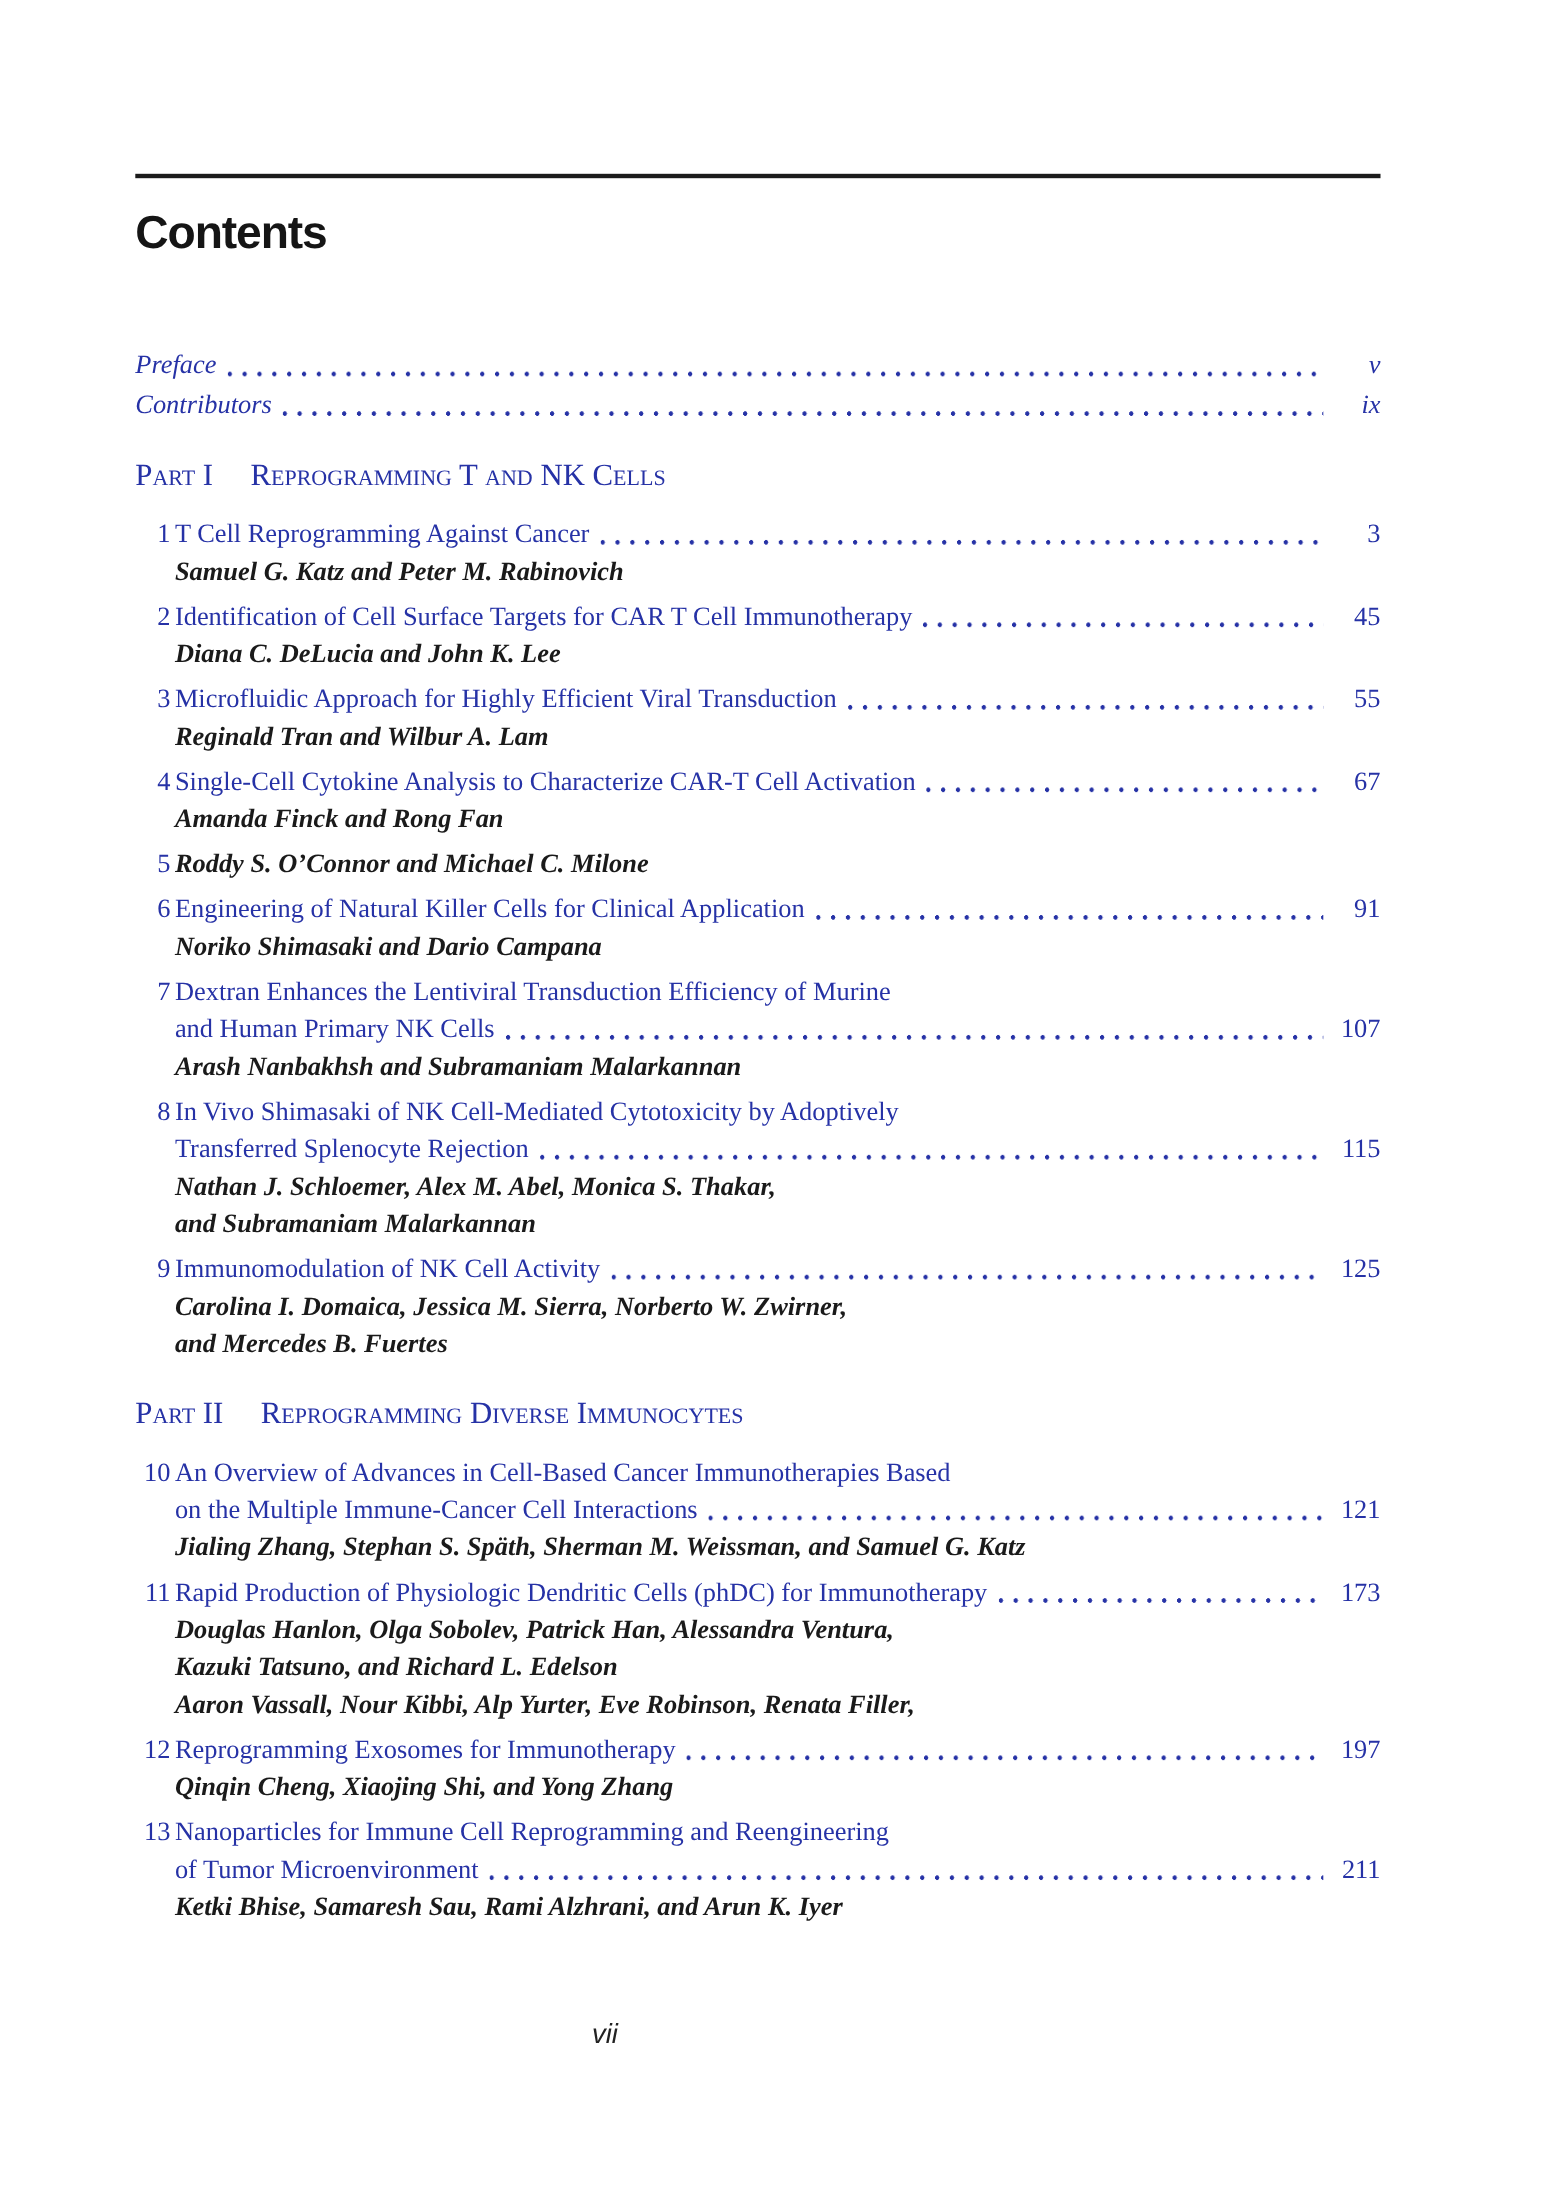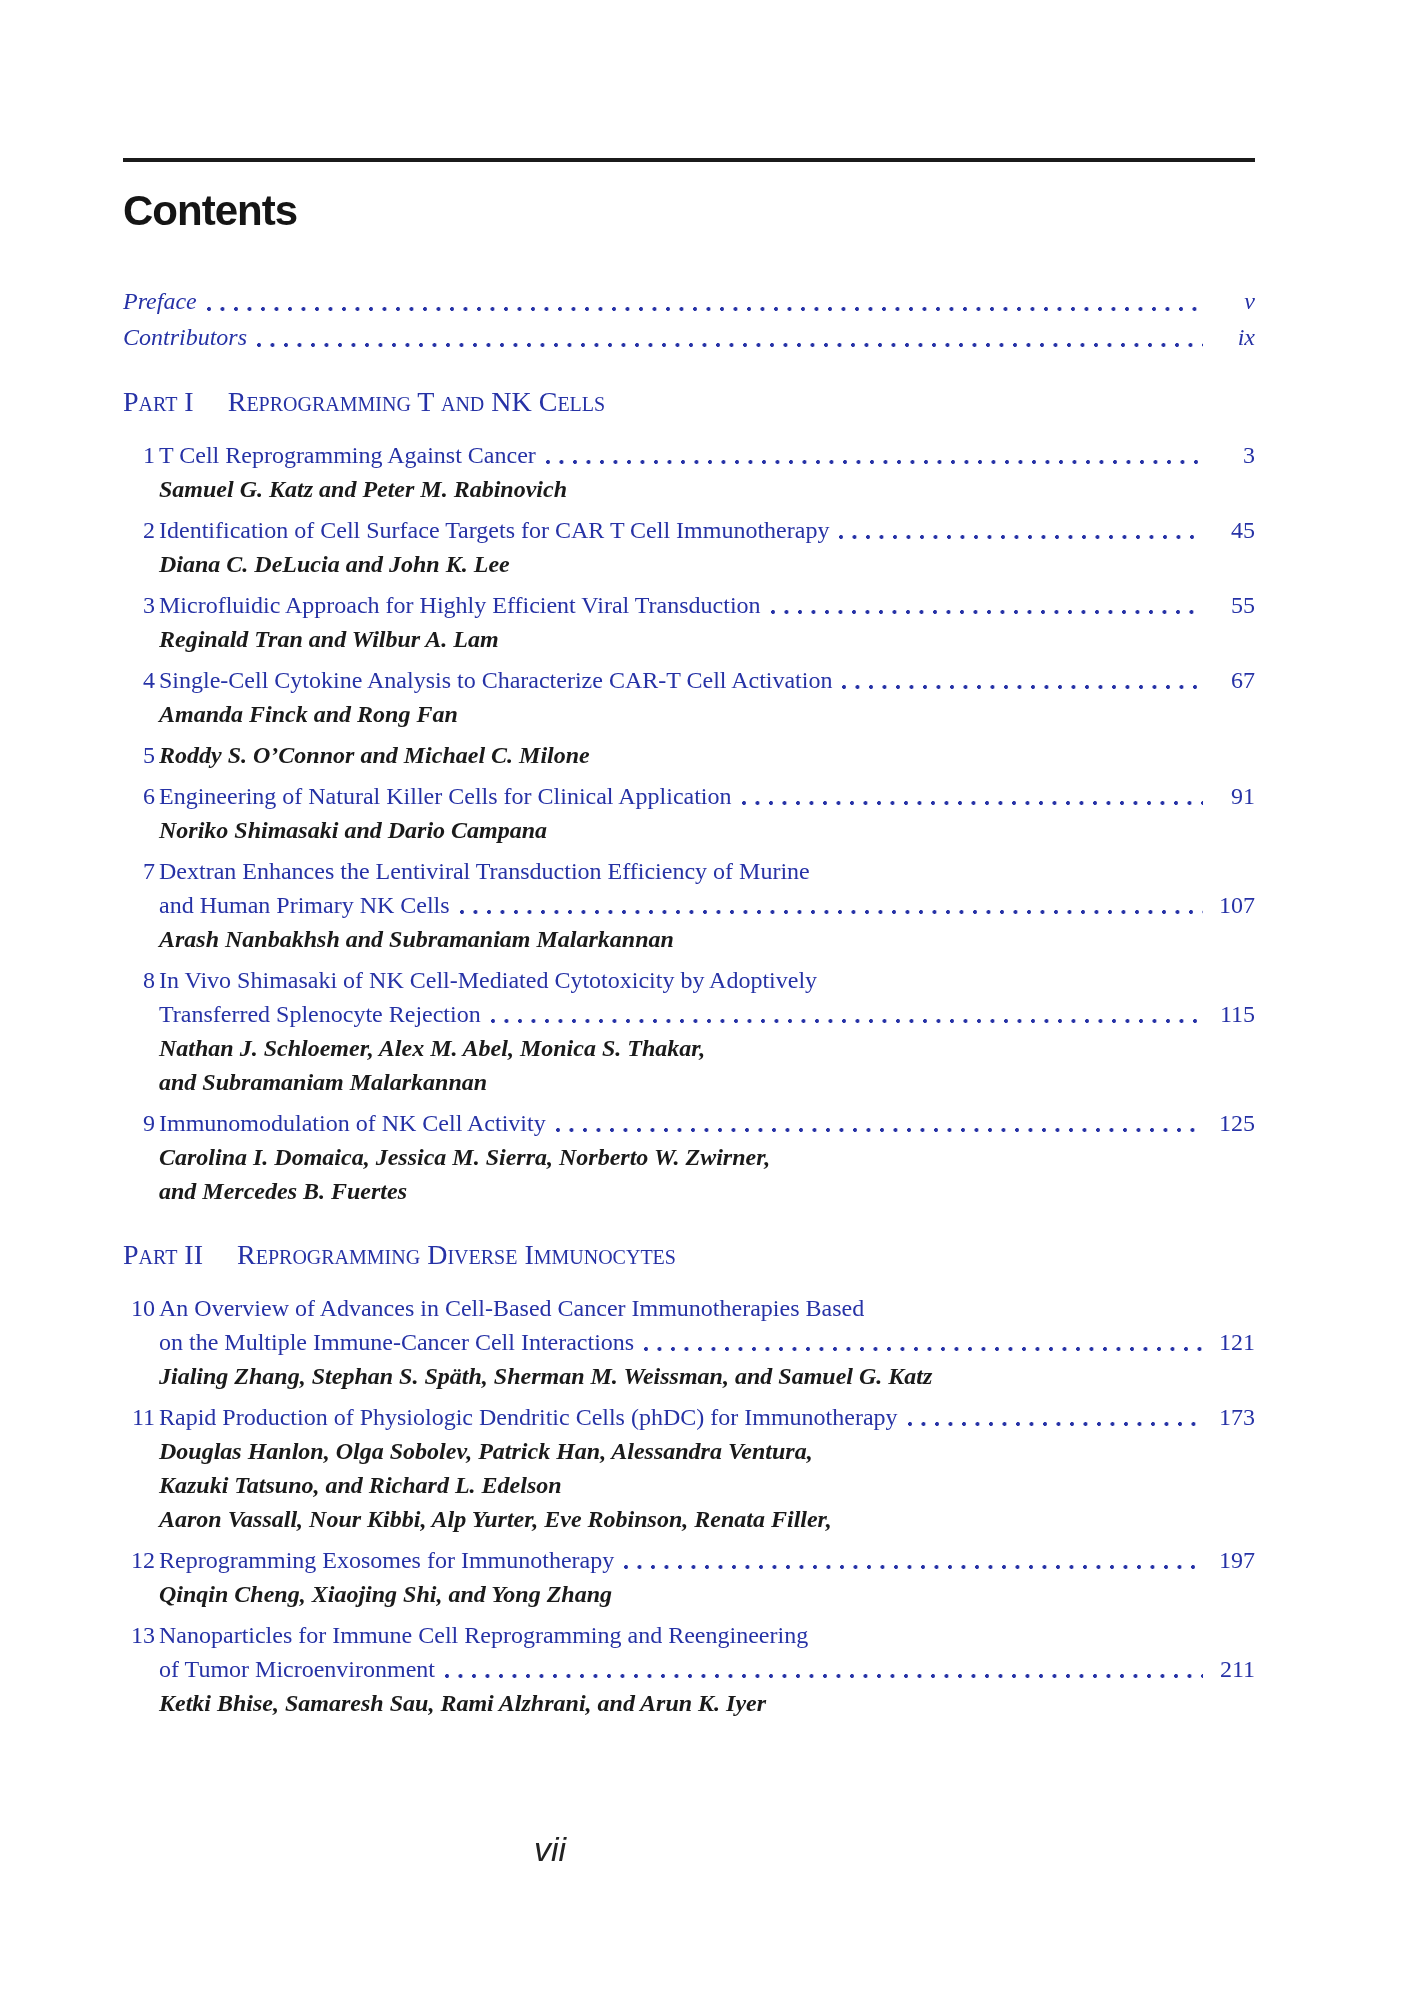--- a/index.html
+++ b/index.html
@@ -15,21 +15,21 @@
     font-family:"Liberation Serif","DejaVu Serif",serif;
   }
   .content{position:absolute;left:123px;top:0;width:1132px;}
   .rule{margin-top:158px;height:4px;background:#1b1b1b;}
   .doc-title{
     margin:26px 0 0 0;
     font-family:"Liberation Sans",sans-serif;
     font-weight:700;font-size:42px;line-height:46px;
     letter-spacing:-1px;color:#151515;
   }
-  .front{margin-top:49px;}
+  .front{margin-top:80px;}
   .fm-row{display:flex;font-size:24px;line-height:36px;}
   .fm-label{font-style:italic;color:var(--blue);}
   .dots{
     flex:1;height:6px;align-self:flex-end;
     margin:0 6px 7px 10px;
     background-image:radial-gradient(circle at 2px 3px, var(--blue) 1.8px, rgba(0,0,0,0) 2.2px);
     background-size:13.5px 6px;
     background-repeat:repeat-x;
     background-position:left bottom;
   }
@@ -51,21 +51,21 @@
   .tlast{display:flex;}
   .ttext{color:var(--blue);}
   .authors{
     font-style:italic;font-weight:600;
     color:var(--ink);
   }
   .footer{
     position:absolute;top:1834px;left:0;width:1100px;
     text-align:center;
     font-family:"Liberation Sans",sans-serif;
-    font-style:italic;font-size:34px;line-height:30px;color:#222222;
+    font-style:italic;font-size:25px;line-height:30px;color:#222222;
   }
 </style>
 </head>
 <body>
 
 <div class="page">
   <div class="content">
     <div class="rule"></div>
     <h1 class="doc-title">Contents</h1>
     <div class="front">

